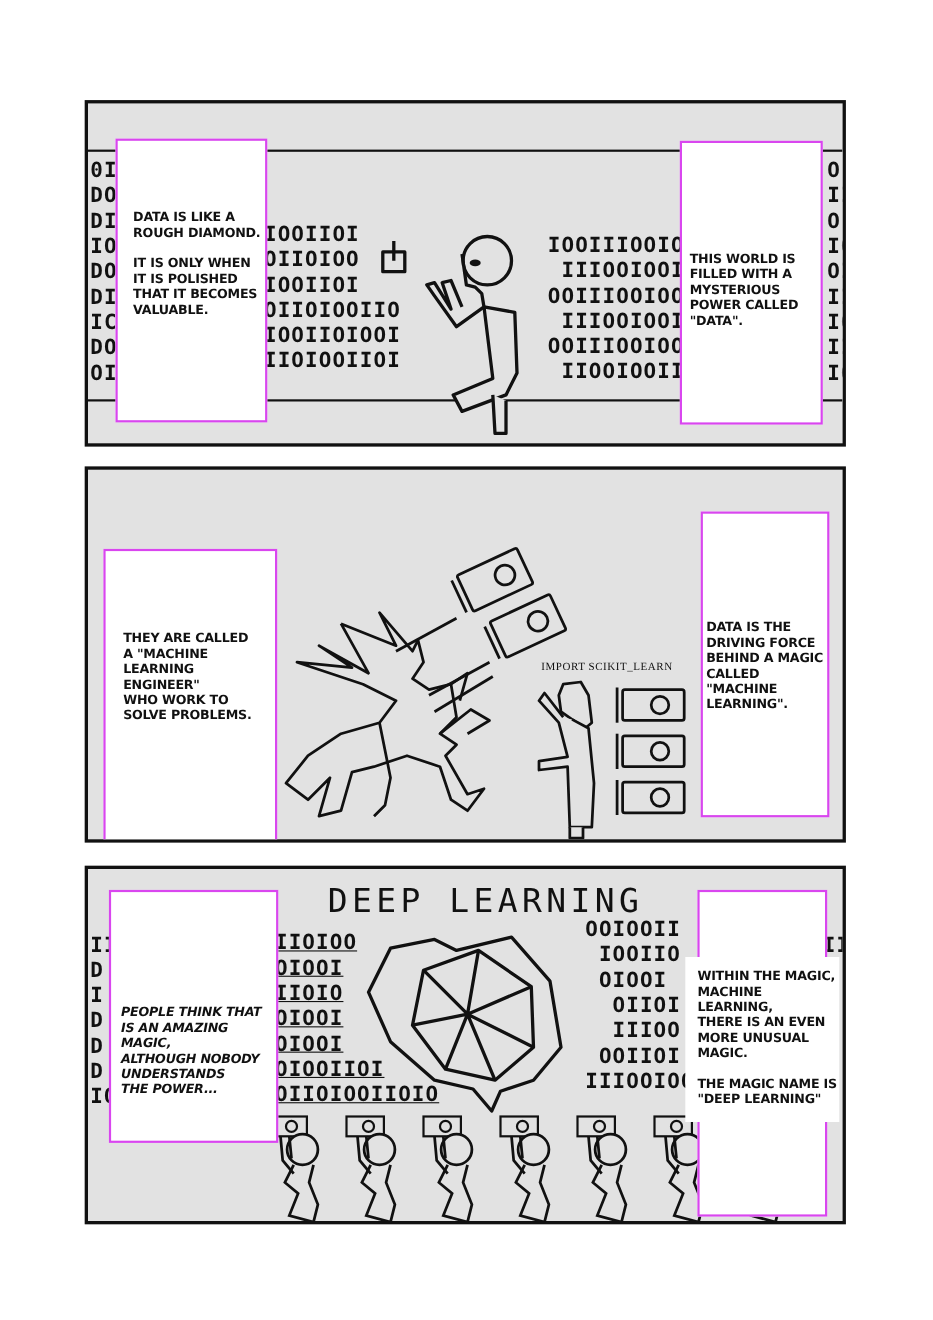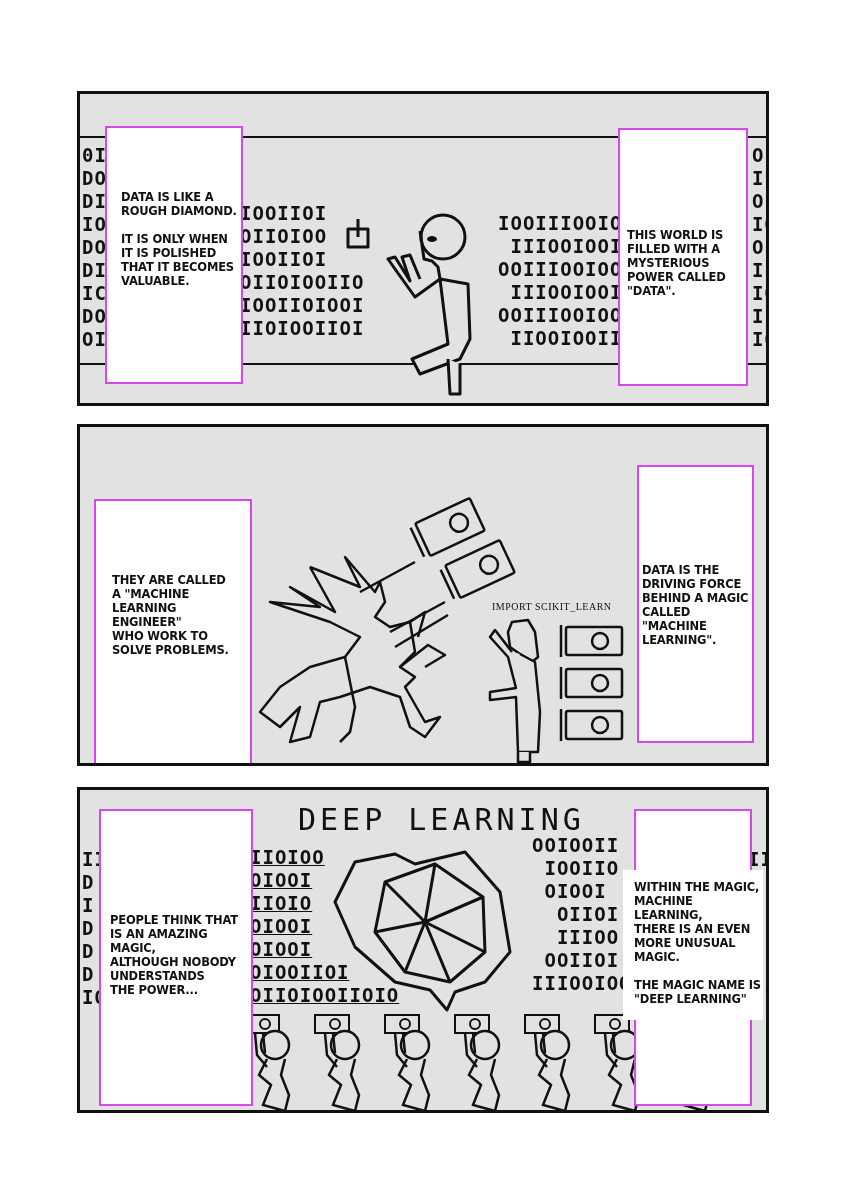--- a/index.html
+++ b/index.html
@@ -199,21 +199,21 @@
     </defs>
     <use href="#kf" x="0" y="0"></use>
     <use href="#kf" x="70" y="0"></use>
     <use href="#kf" x="140" y="0"></use>
     <use href="#kf" x="210" y="0"></use>
     <use href="#kf" x="280" y="0"></use>
     <use href="#kf" x="350" y="0"></use>
     <use href="#kf" x="420" y="0"></use>
   </svg>
 
-  <div class="caption" style="left:19px;top:19px;width:154px;height:297px;">
+  <div class="caption" style="left:19px;top:19px;width:154px;height:230px;font-style:italic;">
     <div class="cap-text" style="left:9px;top:102px;">PEOPLE THINK THAT
 IS AN AMAZING MAGIC,
 ALTHOUGH NOBODY
 UNDERSTANDS
 THE POWER...</div>
   </div>
   <div class="caption" style="left:554px;top:19px;width:118px;height:297px;"></div>
   <div class="caption nob" style="left:543px;top:80px;width:140px;height:150px;">
     <div class="cap-text" style="left:11px;top:10px;">WITHIN THE MAGIC,
 MACHINE LEARNING,

